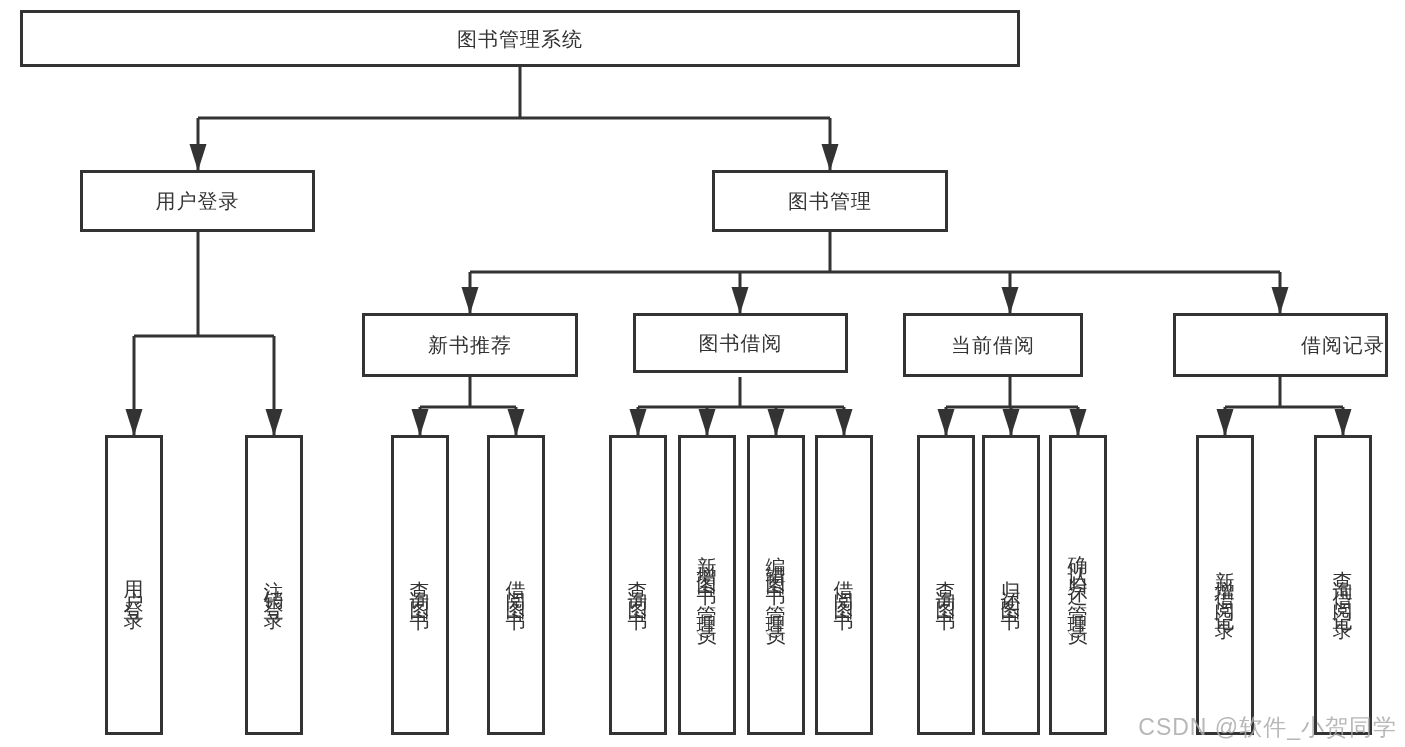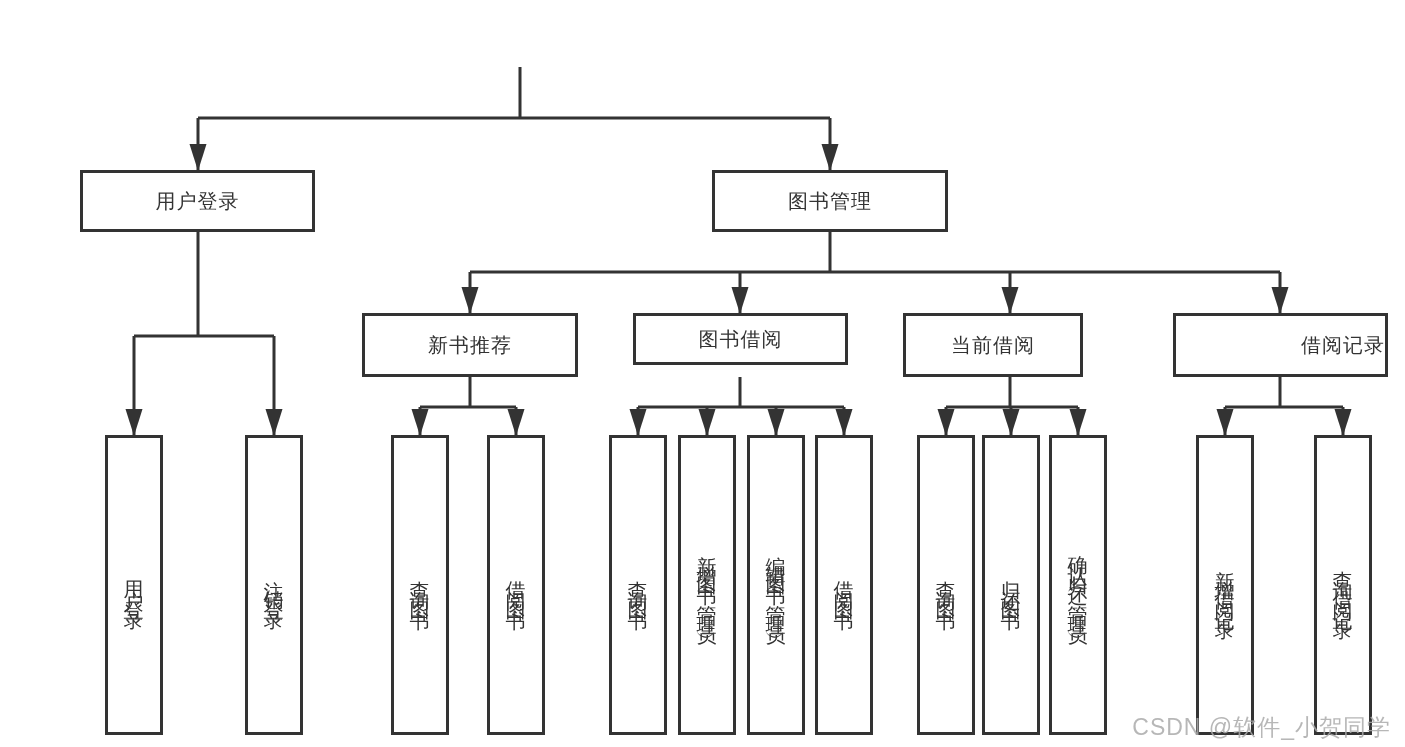--- a/index.html
+++ b/index.html
@@ -54,39 +54,39 @@
     text-orientation: mixed;
     letter-spacing: 10px;
     white-space: nowrap;
     line-height: 1;
   }
   
   #n-root   { left: 20px;   top: 10px;  width: 1000px; height: 57px; }
   #n-login  { left: 80px;   top: 170px; width: 235px;  height: 62px; }
   #n-mgmt   { left: 712px;  top: 170px; width: 236px;  height: 62px; }
   #n-newbk  { left: 362px;  top: 313px; width: 216px;  height: 64px; }
-  #n-borrow { left: 633px;  top: 313px; width: 215px;  height: 52px; }
+  #n-borrow { left: 633px;  top: 313px; width: 215px;  height: 60px; }
   #n-cur    { left: 903px;  top: 313px; width: 180px;  height: 64px; }
   #n-rec    { left: 1173px; top: 313px; width: 215px;  height: 64px; justify-content: flex-end; }
   #l-a1 { left: 105px; }
   #l-a2 { left: 245px; }
   #l-b1 { left: 391px; }
   #l-b2 { left: 487px; }
   #l-c1 { left: 609px; }
   #l-c2 { left: 678px; }
   #l-c3 { left: 747px; }
   #l-c4 { left: 815px; }
   #l-d1 { left: 917px; }
   #l-d2 { left: 982px; }
   #l-d3 { left: 1049px; }
   #l-e1 { left: 1196px; }
   #l-e2 { left: 1314px; }
   .watermark {
     position: absolute;
-    right: 14px;
+    right: 8px;
     bottom: 4px;
     font-size: 23px;
     letter-spacing: 1px;
     color: var(--wm, #ababab);
     opacity: 0.85;
     z-index: 5;
     white-space: nowrap;
   }
 </style>
 </head>
@@ -122,20 +122,23 @@
       <use href="#ah" x="776" y="436"></use>
       <use href="#ah" x="844" y="436"></use>
       <use href="#ah" x="946" y="436"></use>
       <use href="#ah" x="1011" y="436"></use>
       <use href="#ah" x="1078" y="436"></use>
       <use href="#ah" x="1225" y="436"></use>
       <use href="#ah" x="1343" y="436"></use>
     </g>
   </svg>
 
+  <div class="node" id="n-root">
+    <span class="hlabel">图书管理系统</span>
+  </div>
 
   <div class="node" id="n-login">
     <span class="hlabel">用户登录</span>
   </div>
   <div class="node" id="n-mgmt">
     <span class="hlabel">图书管理</span>
   </div>
 
   <div class="node" id="n-newbk">
     <span class="hlabel">新书推荐</span>

